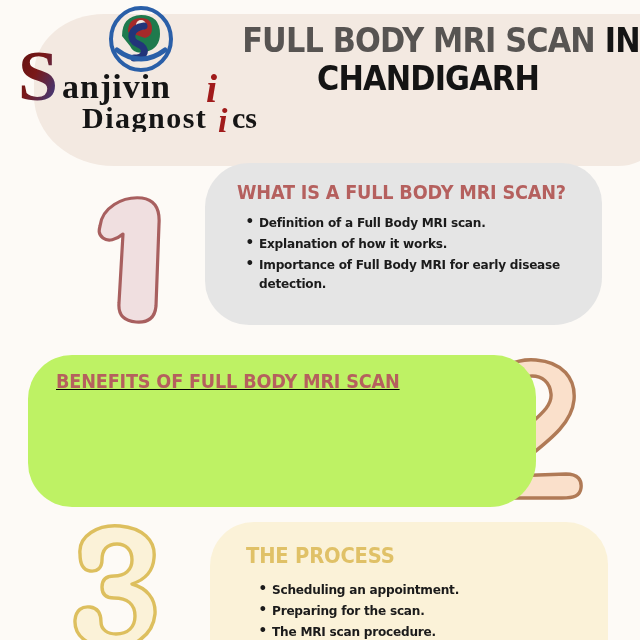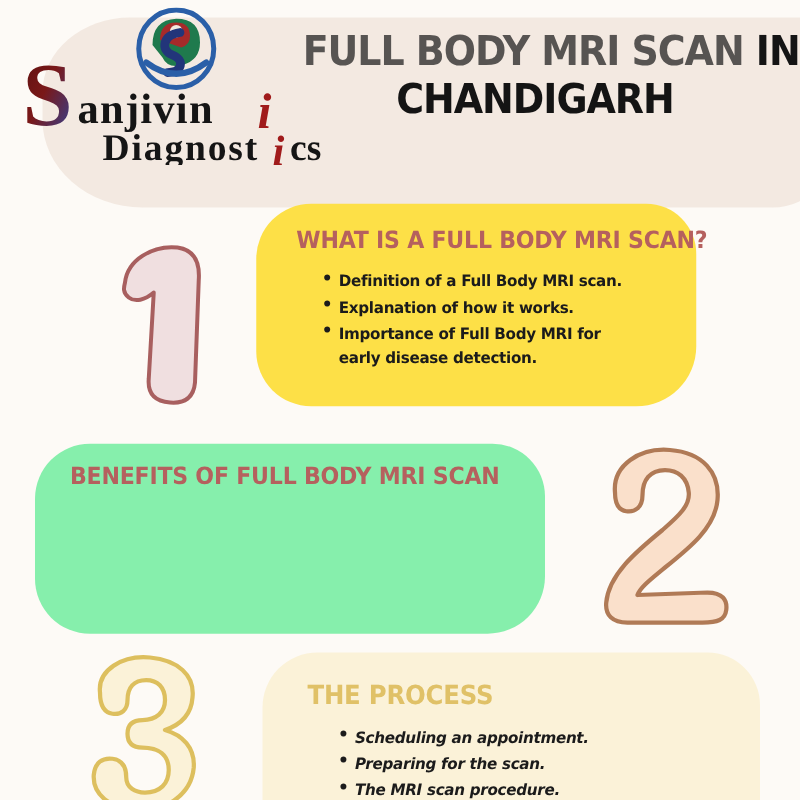--- a/index.html
+++ b/index.html
@@ -93,21 +93,21 @@
     font-family: "DejaVu Sans", sans-serif;
     font-weight: bold;
     font-size: 19px;
     letter-spacing: -0.2px;
     transform: scaleX(0.93);
     transform-origin: left center;
     white-space: nowrap;
     margin: 0 0 10px 0;
   }
   .card-list {
-    margin: 12px;
+    margin: 0;
     padding: 0 0 0 22px;
     list-style: none;
   }
   .card-list li {
     position: relative;
     font-family: "DejaVu Sans", sans-serif;
     font-weight: bold;
     font-size: 12.5px;
     line-height: 19px;
     color: #1b1b1b;
@@ -122,60 +122,61 @@
     left: -14px;
     top: -1px;
     font-size: 14px;
     color: #1b1b1b;
   }
 
   
   #card-1 {
     left: 205px;
     top: 163px;
-    width: 352px;
+    width: 397px;
     height: 162px;
-    background: #fde047;
+    background: #e5e5e5;
     border-radius: 44px 40px 48px 44px;
     padding: 18px 26px 0 32px;
     box-sizing: border-box;
   }
   #card-1 .card-heading { color: #b5605e; }
 
   
   #card-2 {
     left: 28px;
     top: 355px;
-    width: 408px;
+    width: 508px;
     height: 152px;
-    background: #86efac;
+    background: #bef264;
     border-radius: 44px 42px 46px 44px;
     padding: 15px 20px 0 28px;
     box-sizing: border-box;
+    text-decoration: underline;
   }
   #card-2 .card-heading { color: #b5605e; }
   #card-2 .card-list { padding-left: 28px; }
 
   
   #card-3 {
     left: 210px;
     top: 522px;
     width: 398px;
     height: 150px;
     background: #fbf2d8;
     border-radius: 44px 42px 0 0;
     padding: 22px 24px 0 36px;
     box-sizing: border-box;
   }
   #card-3 .card-heading {
     color: #e0c167;
     font-size: 21px;
     margin-bottom: 12px;
   }
-  #card-3 .card-list { padding-left: 26px; font-style: italic; }
+  #card-3 .card-list { padding-left: 26px; }
 
   
   .big-number {
     position: absolute;
     z-index: 1;
   }
   #number-1 { left: 70px;  top: 190px; }
   #number-2 { left: 474px; top: 350px; }
   #number-3 { left: 62px;  top: 518px; }
 </style>

